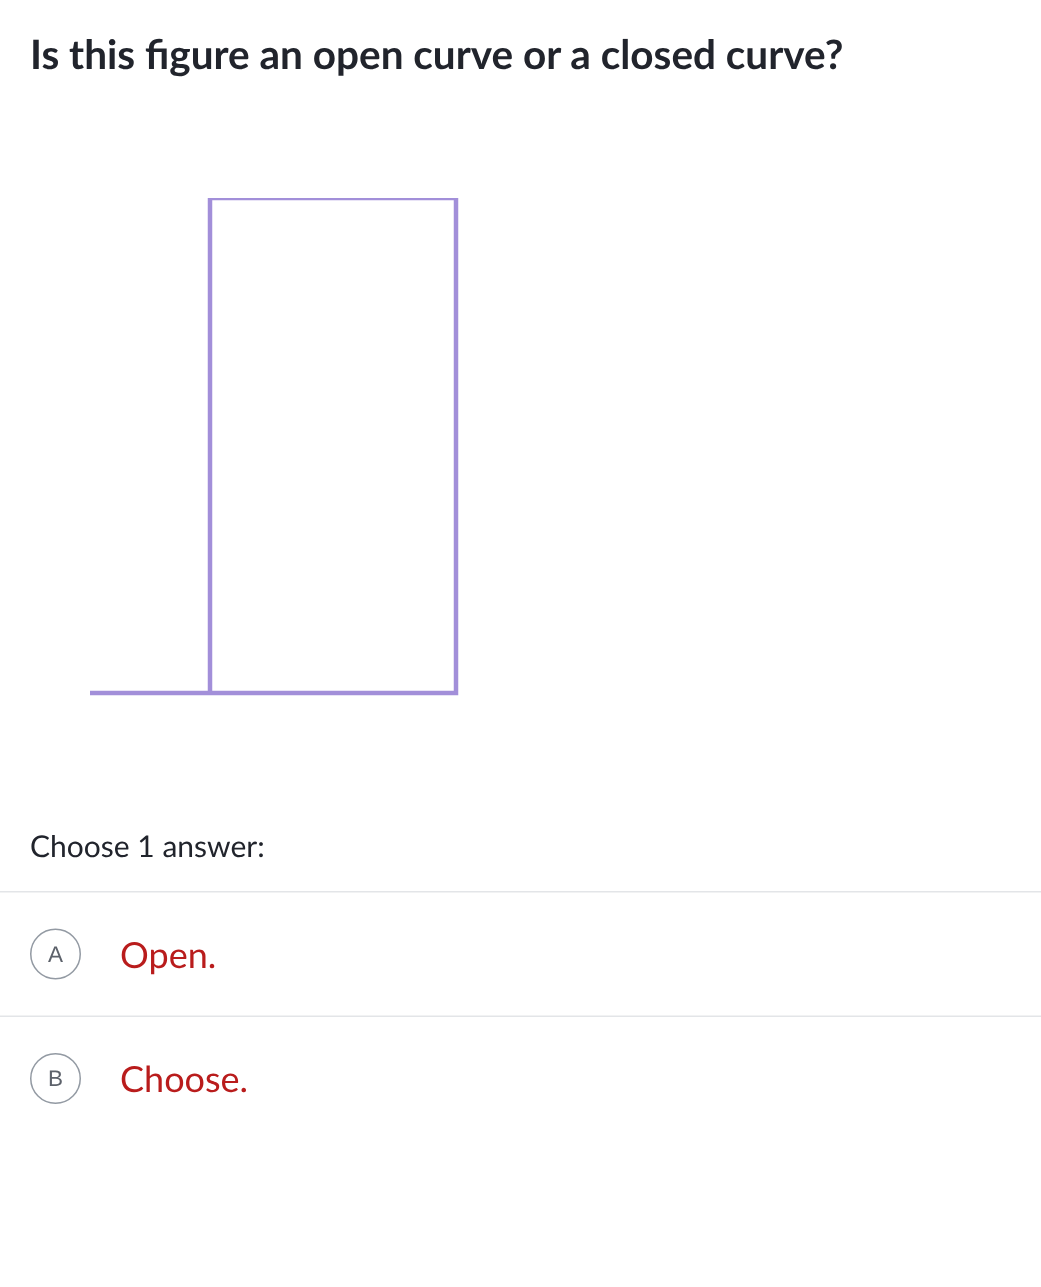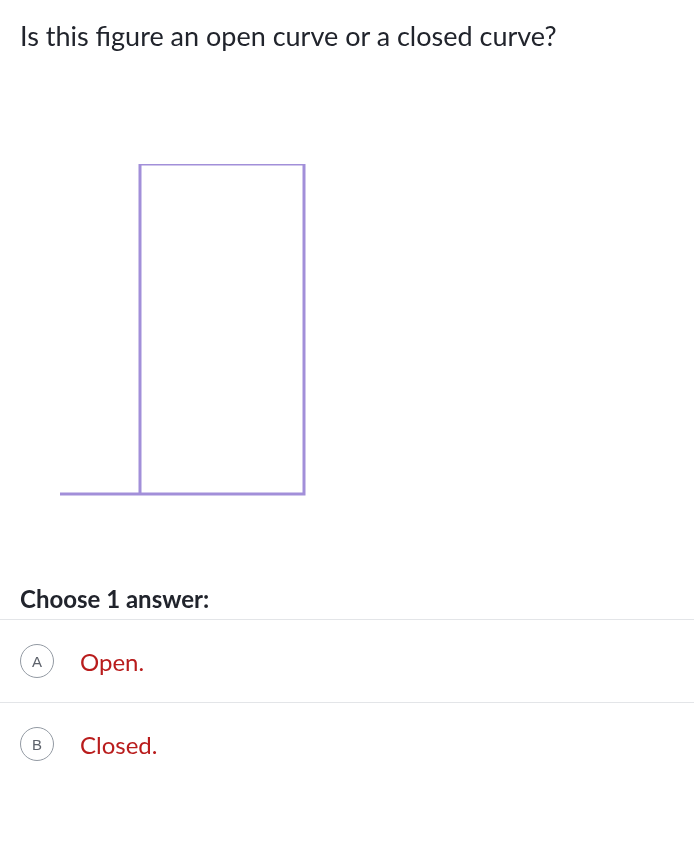--- a/index.html
+++ b/index.html
@@ -7,40 +7,40 @@
     font-family: -apple-system, BlinkMacSystemFont, "Segoe UI", "Lato", sans-serif;
     width: 694px;
     height: 858px;
     background: #fff;
     color: #21242c;
     padding: 18px 20px 0 20px;
     overflow: hidden;
   }
   .question {
     font-size: 27px;
-    font-weight: 400;
+    font-weight: 700;
     line-height: 1.35;
     color: #21242c;
-    margin-bottom: 60px;
+    margin-bottom: 28px;
   }
   .figure-area {
     height: 460px;
     position: relative;
   }
   .figure-svg {
     position: absolute;
     left: 20px;
     top: 50px;
   }
   .prompt {
-    font-size: 24px;
-    font-weight: 700;
+    font-size: 20px;
+    font-weight: 400;
     color: #21242c;
     margin-top: 10px;
-    margin-bottom: 6px;
+    margin-bottom: 18px;
   }
   .options {
     margin-left: -20px;
     margin-right: -20px;
   }
   .option {
     display: flex;
     align-items: center;
     padding: 24px 20px;
     border-top: 1px solid #e3e5e8;
@@ -82,15 +82,15 @@
 
 <div class="prompt">Choose 1 answer:</div>
 
 <div class="options">
   <div class="option">
     <div class="letter-circle">A</div>
     <div class="option-text">Open.</div>
   </div>
   <div class="option">
     <div class="letter-circle">B</div>
-    <div class="option-text">Closed.</div>
+    <div class="option-text">Choose.</div>
   </div>
 </div>
 
 </body></html>

